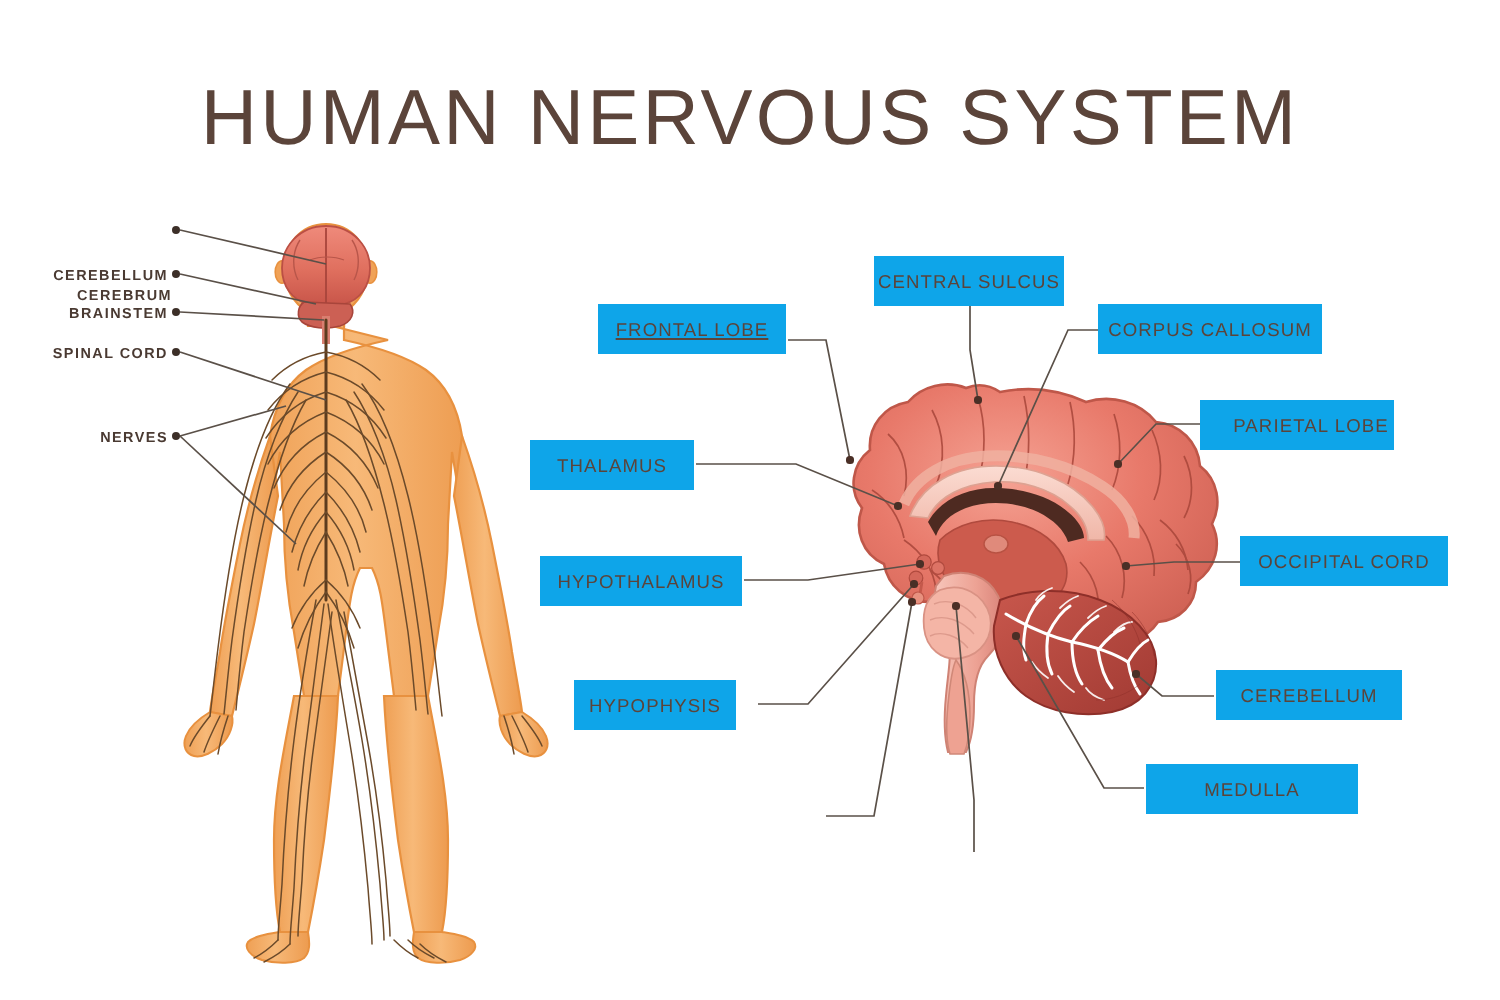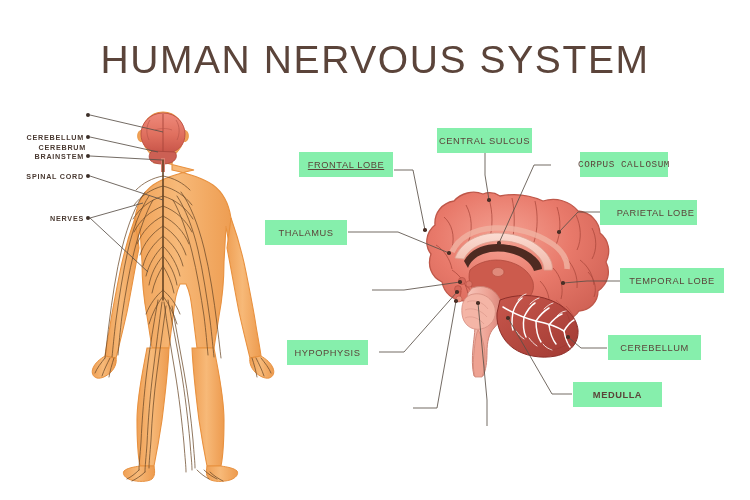--- a/index.html
+++ b/index.html
@@ -25,21 +25,21 @@
     font-size:7.2px;letter-spacing:0.75px;font-weight:700;
     white-space:nowrap;
   }
   .fig-dot{
     position:absolute;width:4px;height:4px;border-radius:50%;
     background:#3c2f28;
   }
 
   
   .chip{
-    position:absolute;background:#86efac;color:#5b443a;
+    position:absolute;background:#0ea5e9;color:#5b443a;
     font-size:9.3px;letter-spacing:0.55px;white-space:nowrap;
     display:flex;align-items:center;justify-content:center;
     height:25px;box-sizing:border-box;padding:0 9px;
   }
   .brain-dot{
     position:absolute;width:3.6px;height:3.6px;border-radius:50%;
     background:#4a2f26;z-index:6;
   }
   svg.lines{position:absolute;left:0;top:0;width:750px;height:500px;pointer-events:none;}
 </style>
@@ -382,27 +382,28 @@
     <div class="fig-label" style="right:666px;top:172px;">SPINAL CORD</div>
     <div class="fig-dot" style="left:86px;top:174px;"></div>
   </div>
   <div>
     <div class="fig-label" style="right:666px;top:214px;margin-left:24px;">NERVES</div>
     <div class="fig-dot" style="left:86px;top:216px;"></div>
   </div>
 
   <div class="chip" style="left:437px;top:128px;width:95px;">CENTRAL SULCUS</div>
   <div class="chip" style="left:299px;top:152px;width:94px;text-decoration:underline;">FRONTAL LOBE</div>
-  <div class="chip" style="left:580px;top:152px;width:88px;font-family:Liberation Mono, monospace;">CORPUS CALLOSUM</div>
+  <div class="chip" style="left:549px;top:152px;width:112px;">CORPUS CALLOSUM</div>
   <div class="chip" style="left:600px;top:200px;width:97px;padding-left:23px;">PARIETAL LOBE</div>
   <div class="chip" style="left:265px;top:220px;width:82px;">THALAMUS</div>
-  <div class="chip" style="left:620px;top:268px;width:104px;">TEMPORAL LOBE</div>
+  <div class="chip" style="left:620px;top:268px;width:104px;">OCCIPITAL CORD</div>
+  <div class="chip" style="left:270px;top:278px;width:101px;">HYPOTHALAMUS</div>
   <div class="chip" style="left:608px;top:335px;width:93px;">CEREBELLUM</div>
   <div class="chip" style="left:287px;top:340px;width:81px;">HYPOPHYSIS</div>
-  <div class="chip" style="left:573px;top:382px;width:89px;font-weight:bold;">MEDULLA</div>
+  <div class="chip" style="left:573px;top:382px;width:106px;">MEDULLA</div>
 
   <div class="brain-dot" style="left:487px;top:198px;"></div>
   <div class="brain-dot" style="left:423px;top:228px;"></div>
   <div class="brain-dot" style="left:497px;top:241px;"></div>
   <div class="brain-dot" style="left:557px;top:230px;"></div>
   <div class="brain-dot" style="left:447px;top:251px;"></div>
   <div class="brain-dot" style="left:561px;top:281px;"></div>
   <div class="brain-dot" style="left:458px;top:280px;"></div>
   <div class="brain-dot" style="left:566px;top:335px;"></div>
   <div class="brain-dot" style="left:455px;top:290px;"></div>

